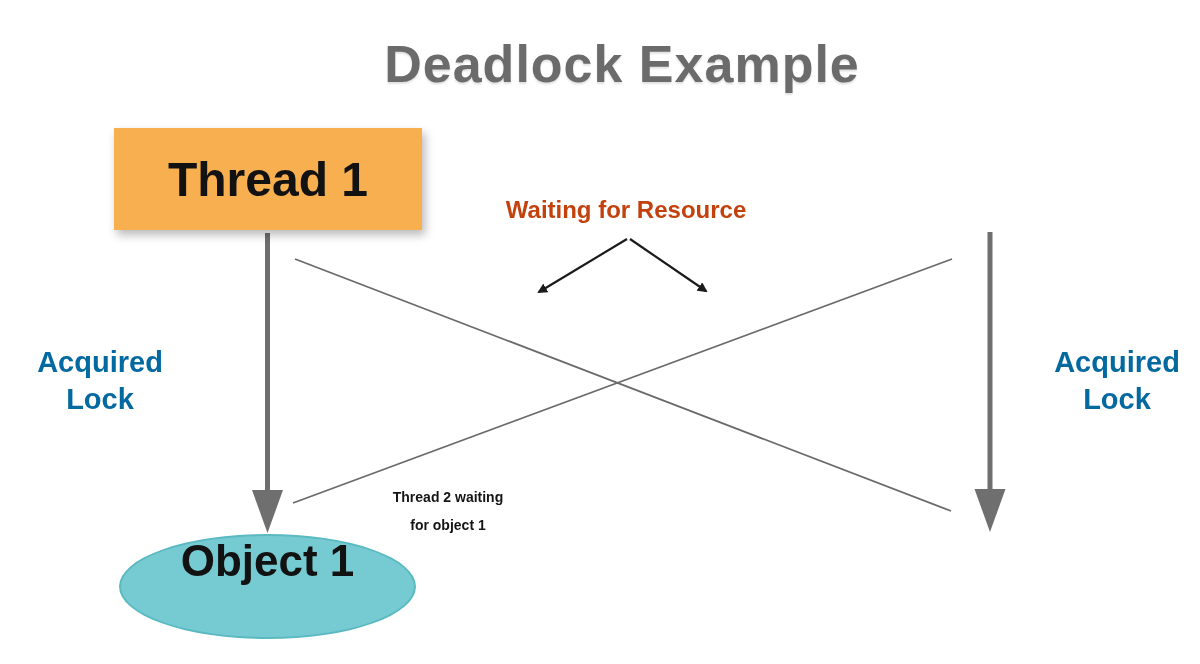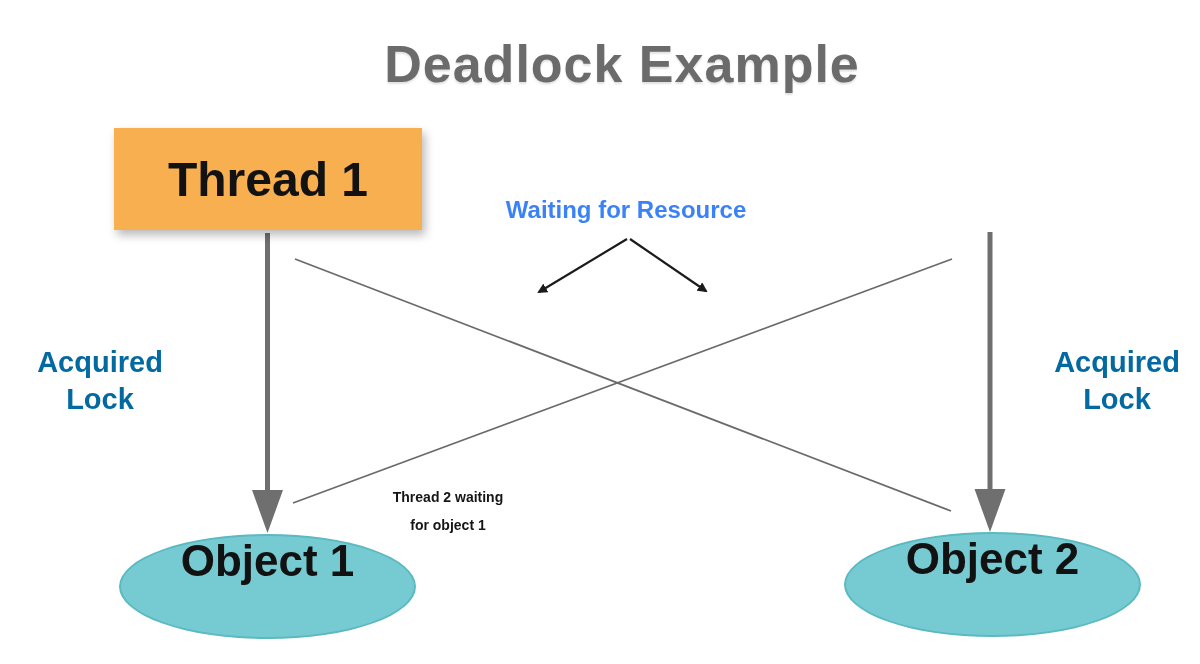--- a/index.html
+++ b/index.html
@@ -56,21 +56,21 @@
   }
   .object-ellipse.o1 { left: 119px; top: 534px; }
   .object-ellipse.o2 { left: 844px; top: 532px; }
 
   .waiting-label {
     position: absolute;
     left: 426px; top: 196px;
     width: 400px;
     text-align: center;
     font-size: 24px; font-weight: bold;
-    color: #3b82f6;
+    color: #c2410c;
   }
 
   .acquired-label {
     position: absolute;
     top: 344px;
     width: 180px;
     text-align: center;
     font-size: 29px; font-weight: bold;
     line-height: 37px;
     color: #0369a1;
@@ -123,23 +123,20 @@
 
   <div class="diagram-title">Deadlock Example</div>
 
   <div class="thread-box t1">
     <span>Thread 1</span>
   </div>
 
   <div class="object-ellipse o1">
     <span>Object 1</span>
   </div>
-  <div class="object-ellipse o2">
-    <span>Object 2</span>
-  </div>
 
   <div class="waiting-label">Waiting for Resource</div>
 
   <div class="acquired-label left">Acquired
 Lock</div>
   <div class="acquired-label right">Acquired
 Lock</div>
 
   <div class="waiting-sublabel left">Thread 2 waiting
 for object 1</div>

